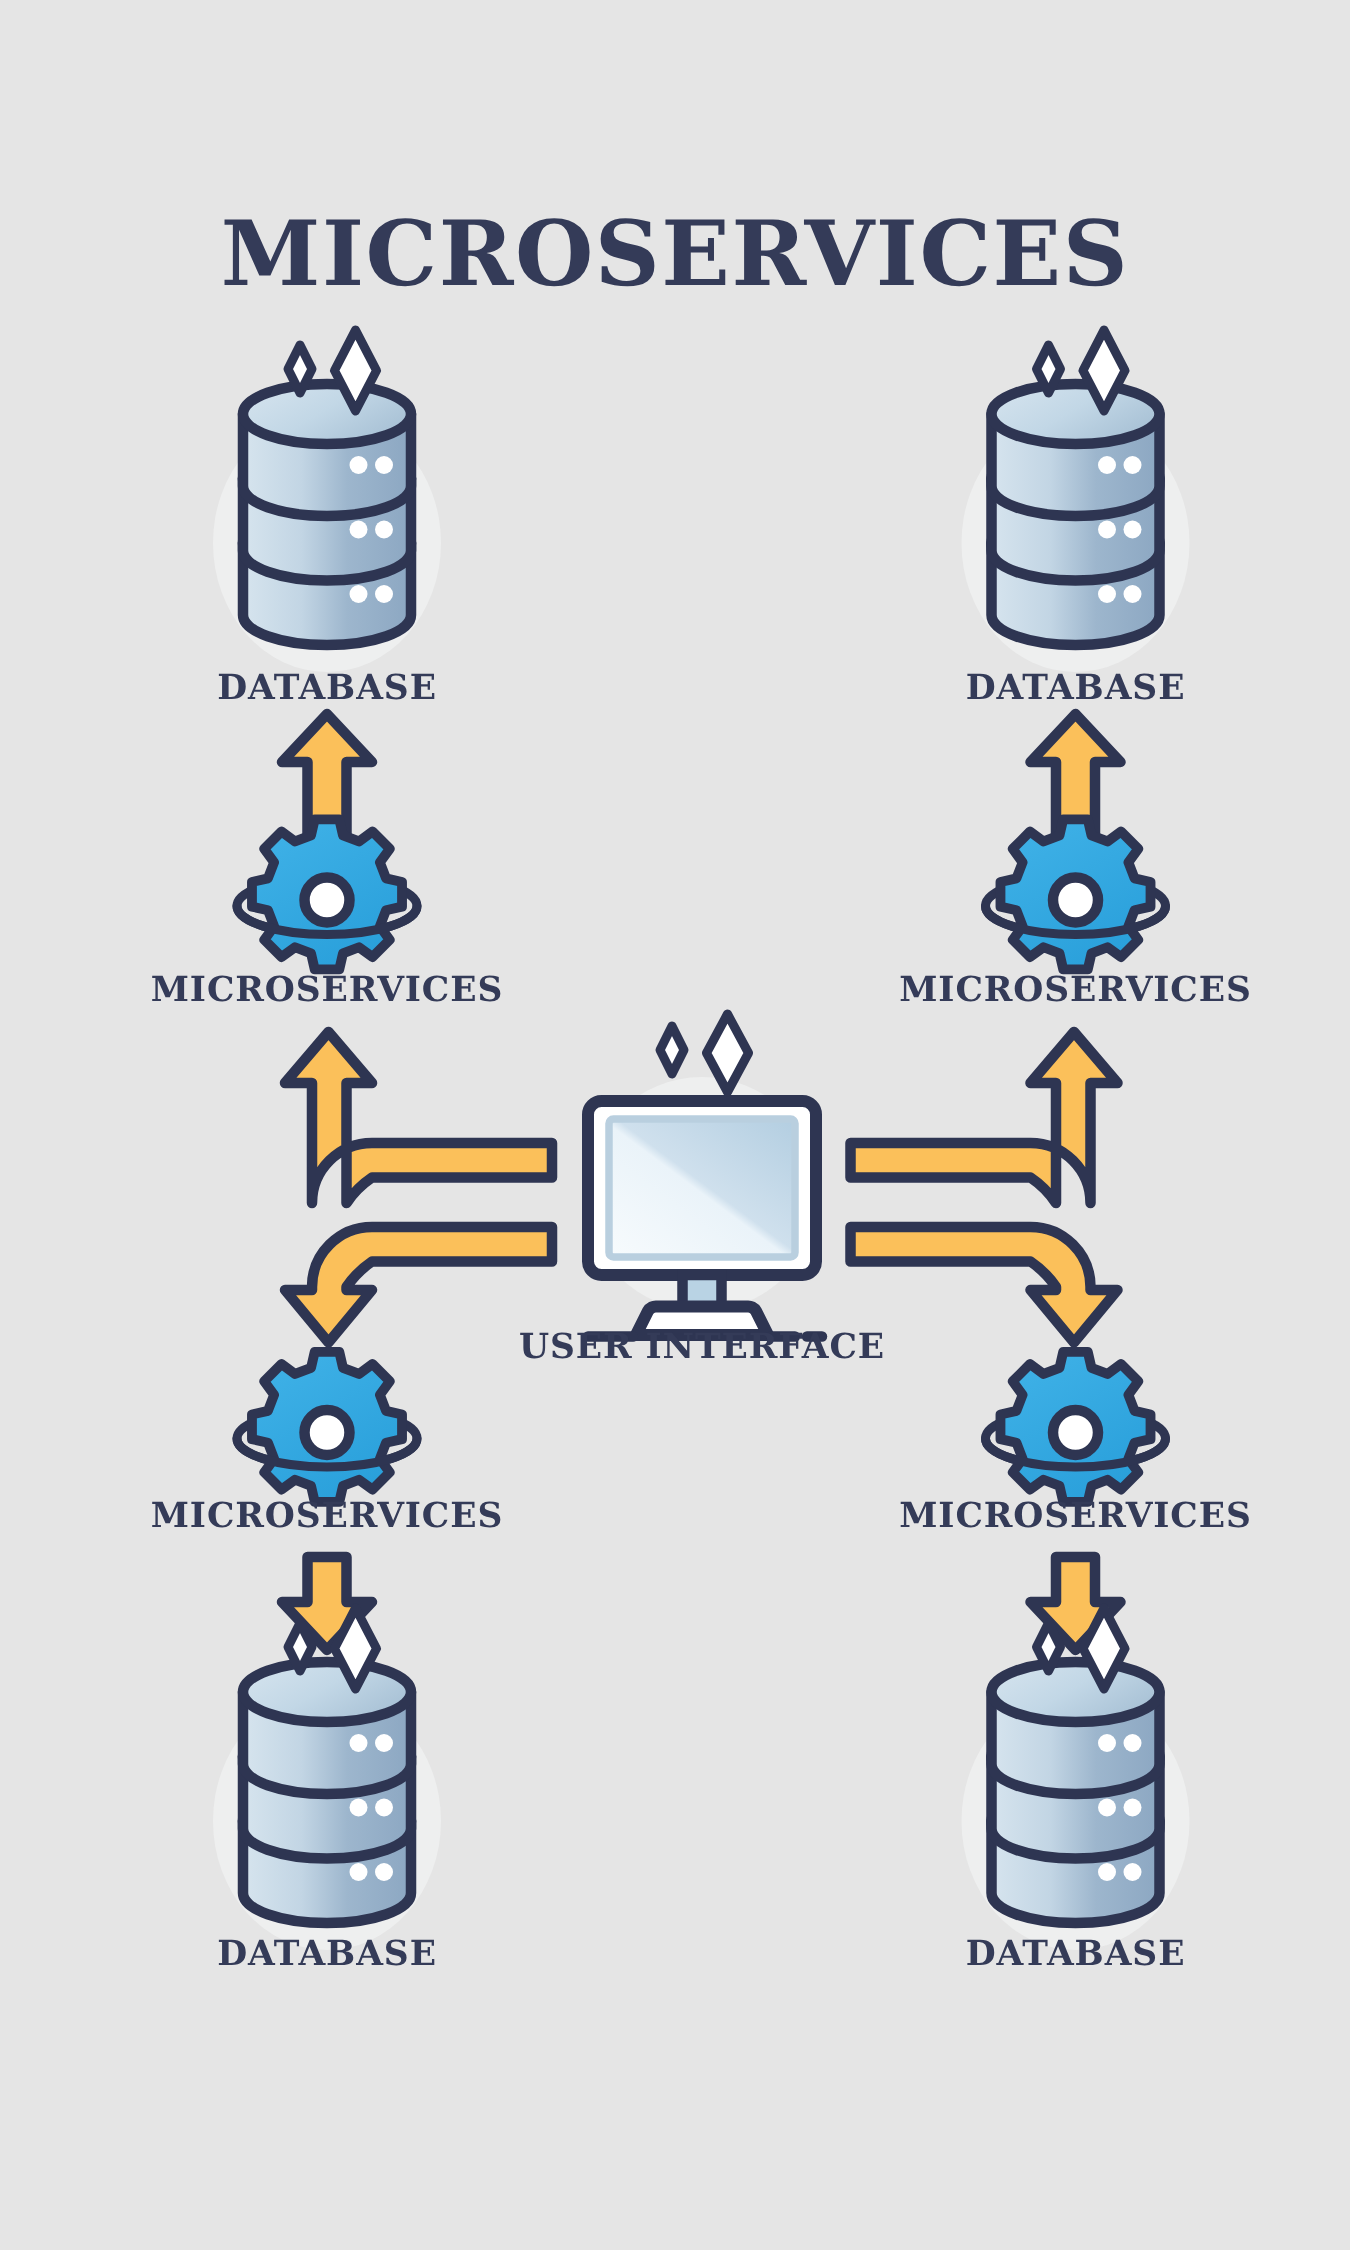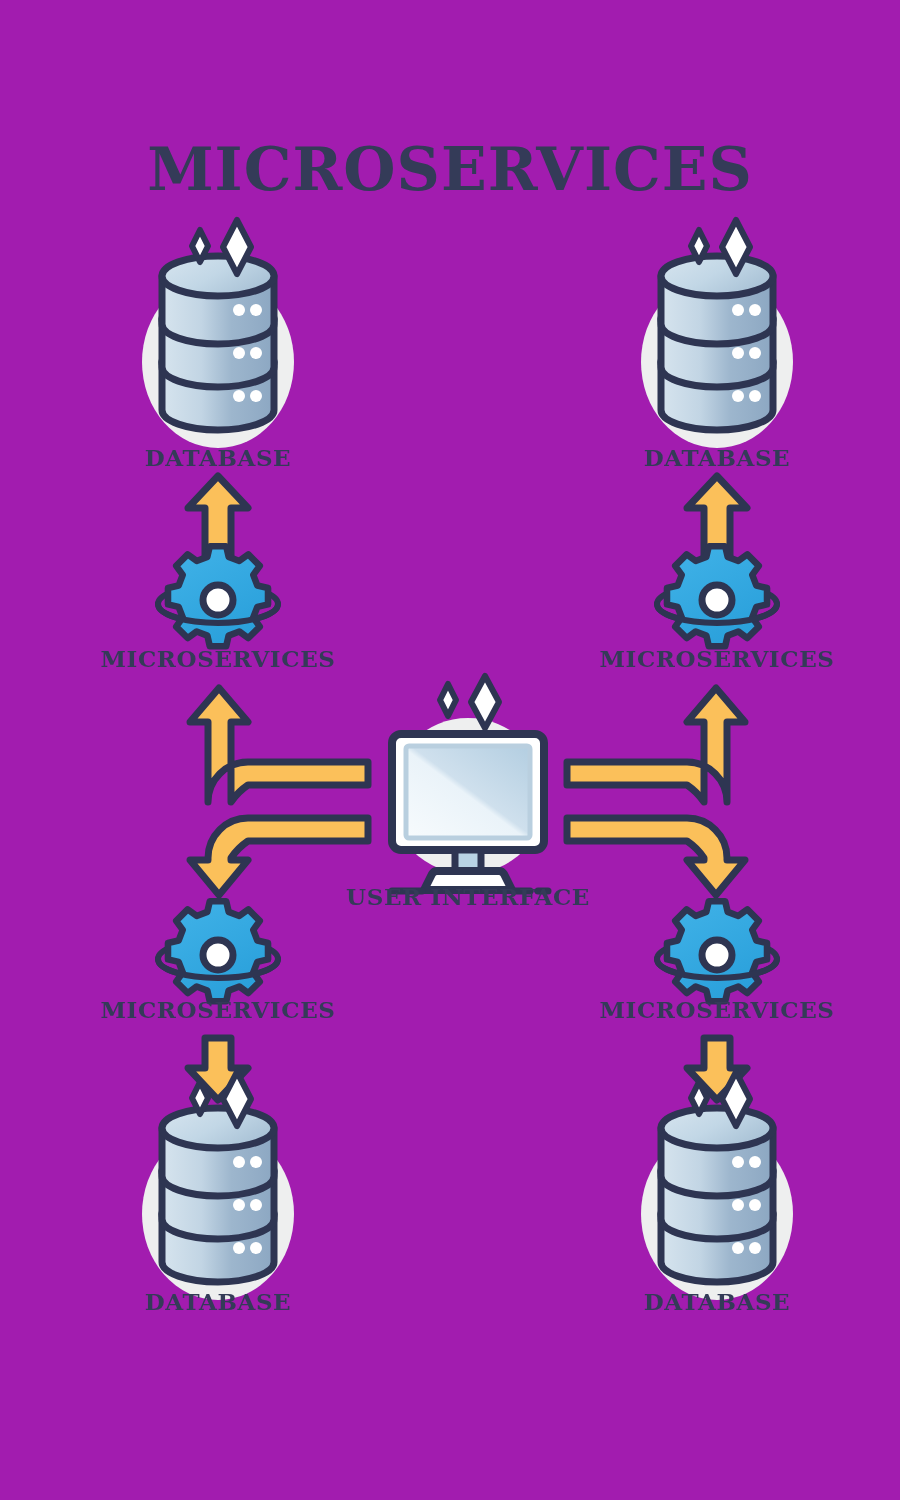--- a/index.html
+++ b/index.html
@@ -11,21 +11,21 @@
     width: 900px;
     height: 1500px;
     font-family: "Liberation Serif", serif;
     overflow: hidden;
     position: relative;
   }
   #stage {
     position: relative;
     width: 900px;
     height: 1500px;
-    background: #a21caf;
+    background: #e5e5e5;
   }
   #diagram {
     position: absolute;
     left: 0;
     top: 0;
     width: 900px;
     height: 1500px;
     display: block;
   }
   .dtitle {

